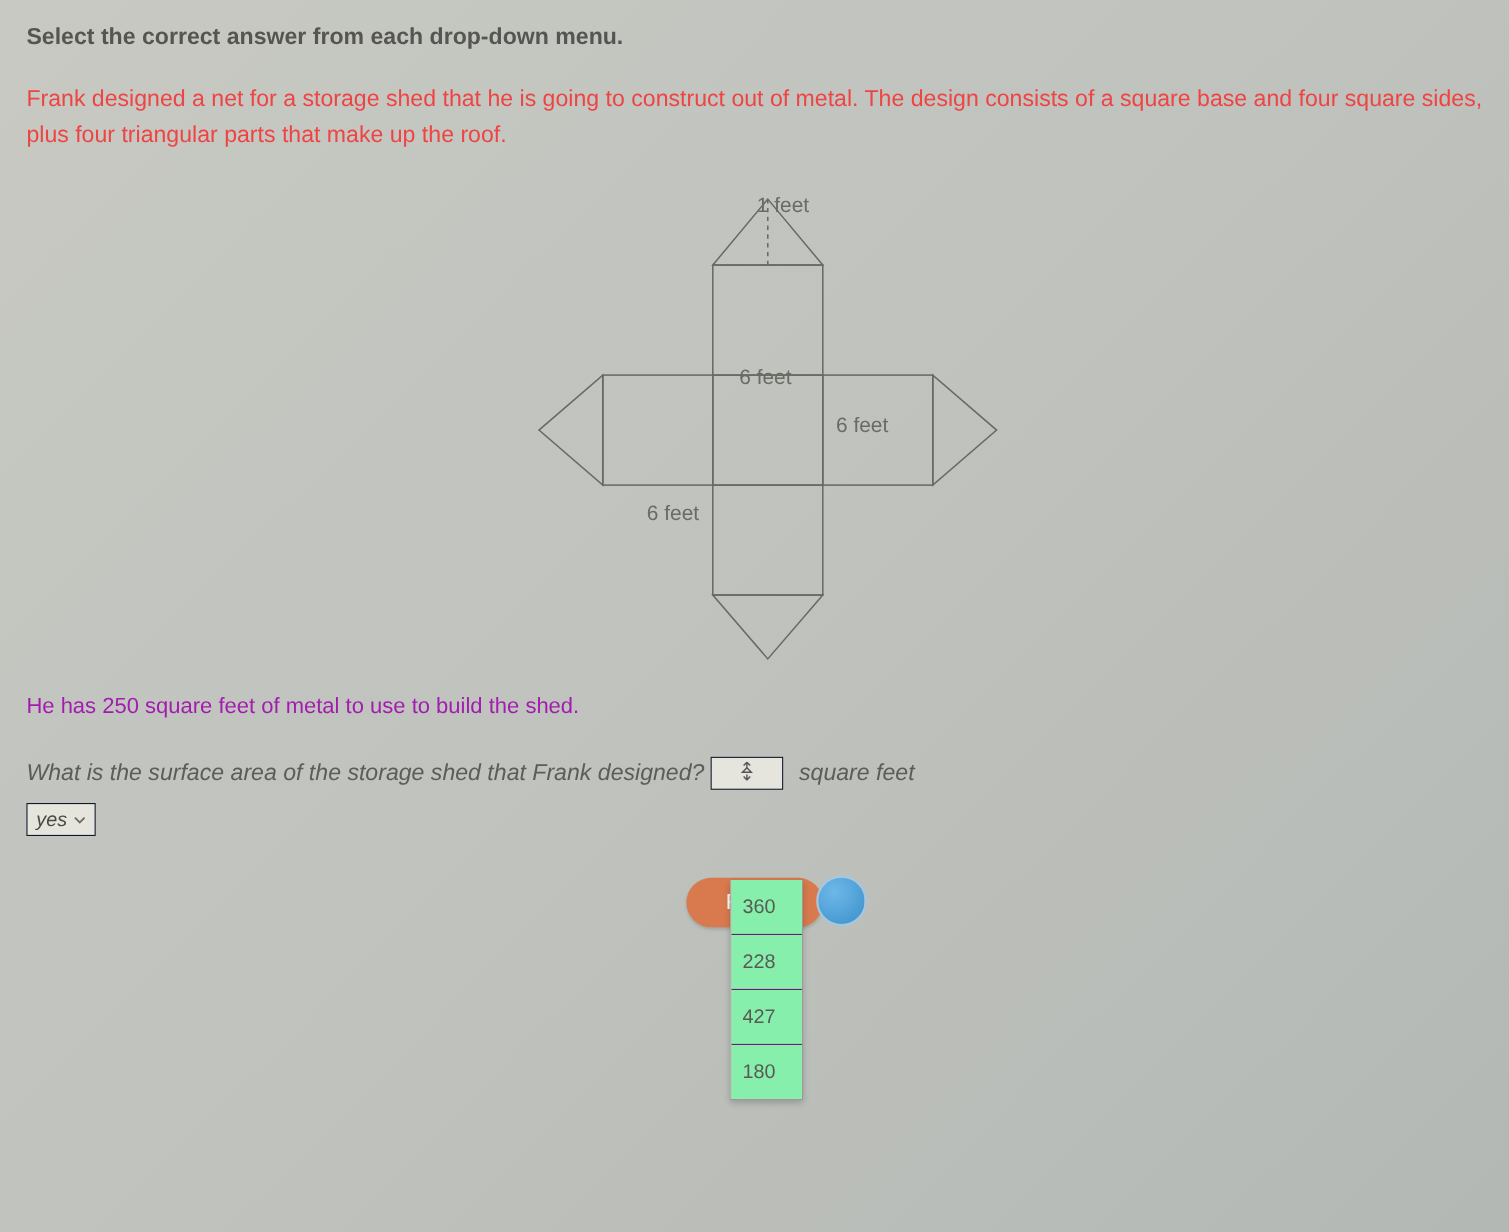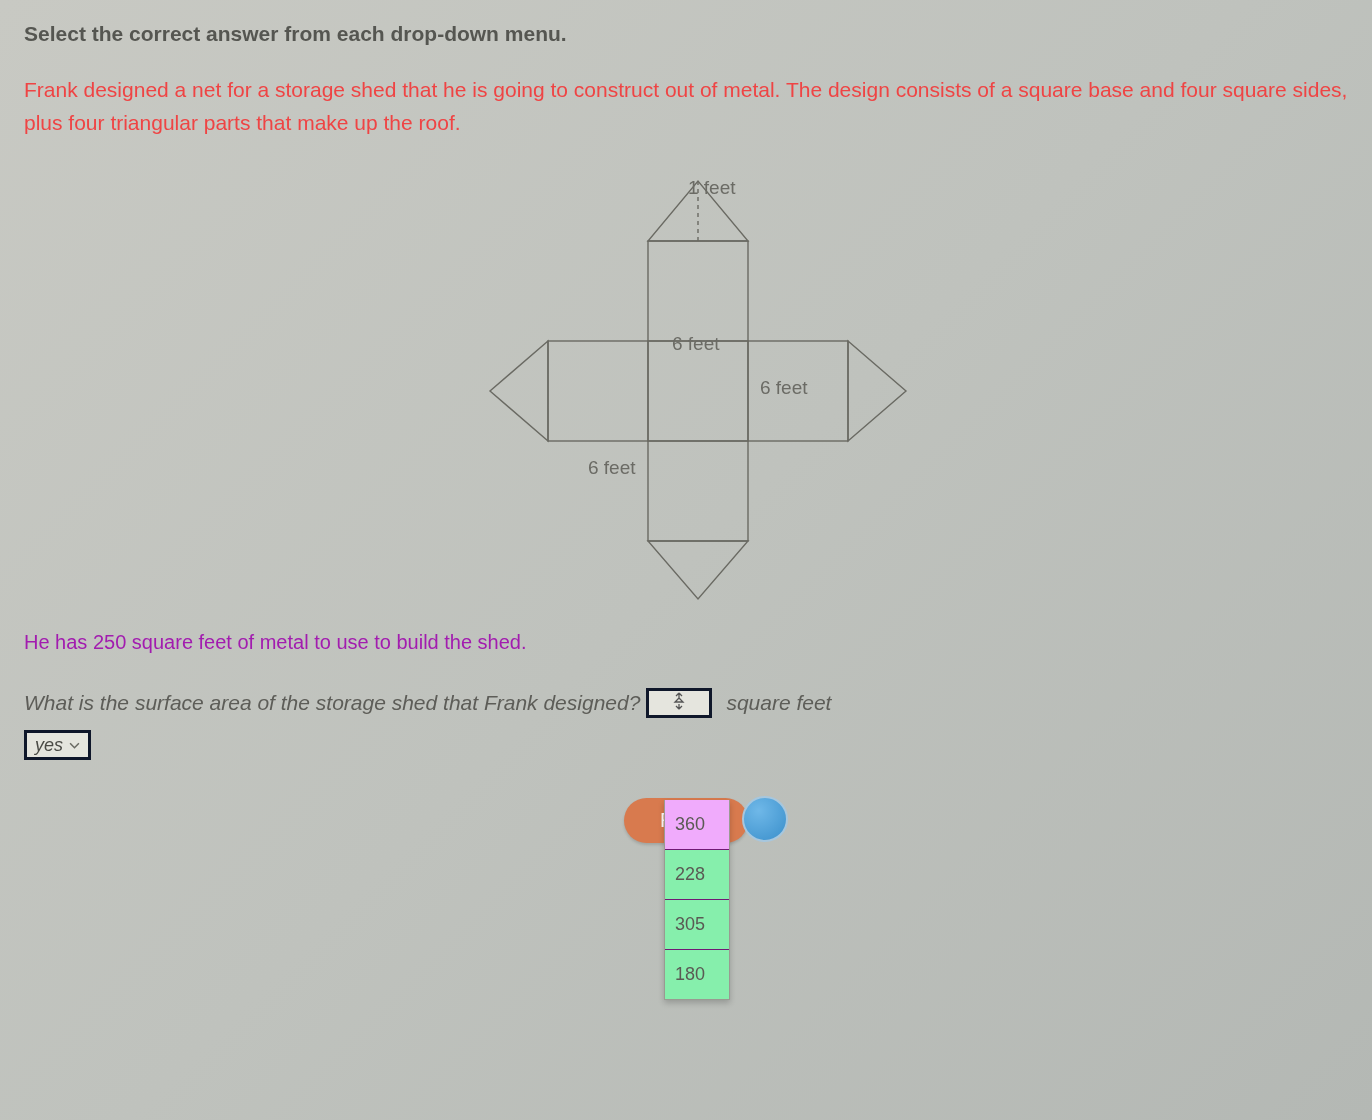--- a/index.html
+++ b/index.html
@@ -17,21 +17,21 @@
   .diagram { position: relative; width: 540px; height: 440px; }
   .label { position: absolute; font-size: 19px; color: #6b6b65; }
   .l-top { left: 272px; top: 16px; }
   .l-mid-top { left: 256px; top: 172px; }
   .l-mid-right { left: 344px; top: 216px; }
   .l-bottom-left { left: 172px; top: 296px; }
   .given { font-size: 20px; color: #a21caf; margin: 18px 0 34px 0; }
   .q-row { font-size: 21px; color: #5d5d58; margin-bottom: 12px; display: flex; align-items: center; flex-wrap: wrap; gap: 6px; font-style: italic; }
   .dropdown-box {
     display: inline-flex; align-items: center; justify-content: center;
-    min-width: 66px; height: 30px; border: 3px solid #0f172a;
+    min-width: 66px; height: 30px; border: 1px solid #0f172a;
     background: #e5e5de; font-size: 18px; color: #4a4a45;
     padding: 0 8px;
   }
   .dropdown-box.small { min-width: 62px; }
   .cursor-icon { display: inline-block; font-size: 17px; }
   .unit { margin-left: 8px; }
   .button-row { display: flex; justify-content: center; gap: 44px; margin-top: 38px; position: relative; }
   .reset-btn {
     background: #d87a4e; color: #fff; border: none; border-radius: 24px;
     padding: 11px 36px; font-size: 20px; font-weight: 500;
@@ -47,21 +47,21 @@
     position: absolute; left: 664px; top: 800px;
     width: 66px; background: #e7e7e0;
     border-left: 1px solid #9a9a92; border-right: 1px solid #9a9a92;
     border-bottom: 1px solid #9a9a92;
     box-shadow: 0 3px 6px rgba(0,0,0,0.2);
   }
   .opt {
     padding: 14px 10px; font-size: 18px; color: #5a5a54;
     border-top: 1px solid #701a75; background: #86efac;
   }
-  .opt.first { border-top: none; background: #f0abfc; }
+  .opt.first { border-top: none; background: #86efac; }
   svg line, svg polyline, svg polygon, svg rect { stroke: #6a6a63; stroke-width: 1.4; fill: none; }
 </style>
 </head>
 <body>
 
 <p class="instr">Select the correct answer from each drop-down menu.</p>
 
 <p class="problem">Frank designed a net for a storage shed that he is going to construct out of metal. The design consists of a square base and four square sides, plus four triangular parts that make up the roof.</p>
 
 <div class="diagram-wrap">
@@ -121,15 +121,15 @@
 </div>
 
 <div class="button-row">
   <button class="reset-btn">Reset</button>
   <div class="next-btn"></div>
 </div>
 
 <div class="options-box">
   <div class="opt first">360</div>
   <div class="opt">228</div>
-  <div class="opt">305</div>
+  <div class="opt">427</div>
   <div class="opt">180</div>
 </div>
 
 </body></html>

